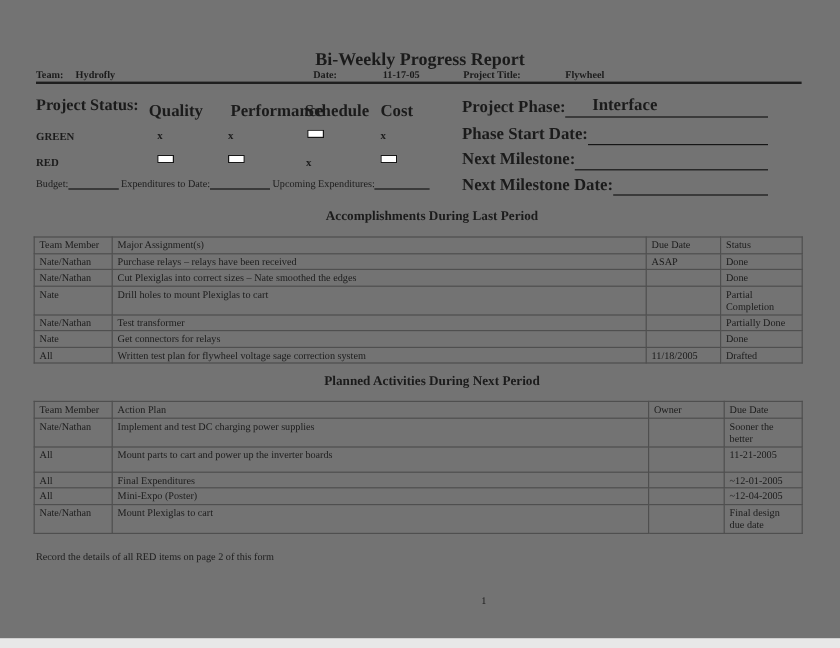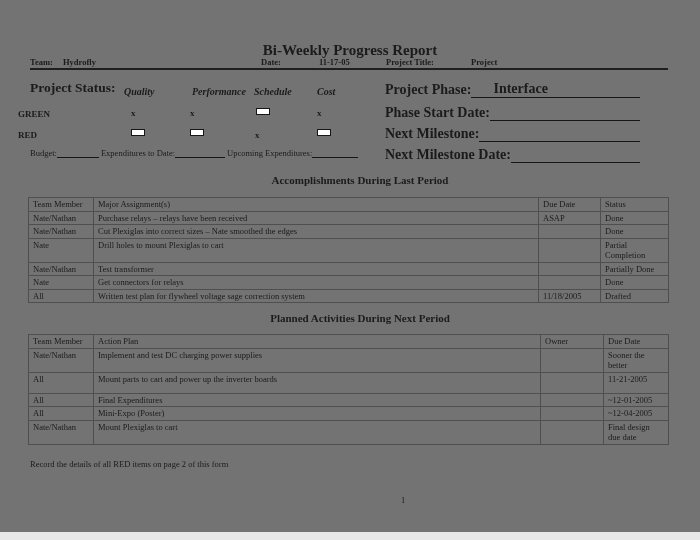--- a/index.html
+++ b/index.html
@@ -16,22 +16,22 @@
   .title {
     position:absolute; left:0; top:42px; width:100%;
     text-align:center; font-size:15px; font-weight:bold;
   }
   .header-row {
     position:absolute; left:30px; top:56px; width:638px; height:14px;
     border-bottom:2px solid #1f1f1f; font-size:8.5px; font-weight:bold;
   }
   .header-row span { position:absolute; bottom:1px; white-space:nowrap; }
   .ps-title { left:30px; top:80px; font-size:13.5px; font-weight:bold; }
-  .ps-col { top:86px; font-size:10px; font-weight:bold;font-style:italic; }
-  .ps-rowlabel { font-size:9px; font-weight:bold; left:18px; }
+  .ps-col { top:86px; font-size:14px; font-weight:bold; }
+  .ps-rowlabel { font-size:9px; font-weight:bold; left:30px; }
   .xmark { font-size:9px; font-weight:bold; font-family:"Liberation Serif",serif; }
   .checkbox {
     display:inline-block; width:7px; height:7px;
     border:1.6px solid #161616; background:#fff;
   }
   .markcell { position:absolute; width:14px; text-align:left; }
   .field-row {
     position:absolute; left:385px; width:255px;
     display:flex; align-items:flex-end;
     font-size:14px; font-weight:bold; white-space:nowrap;
@@ -71,21 +71,21 @@
 <div class="page">
 
   <div class="title">Bi-Weekly Progress Report</div>
 
   <div class="header-row">
     <span style="left:0">Team:</span>
     <span style="left:33px">Hydrofly</span>
     <span style="left:231px">Date:</span>
     <span style="left:289px">11-17-05</span>
     <span style="left:356px">Project Title:</span>
-    <span style="left:441px">Project</span>
+    <span style="left:441px">Flywheel</span>
   </div>
 
   <div class="abs ps-title">Project Status:</div>
   <div class="abs ps-col" style="left:124px">Quality</div>
   <div class="abs ps-col" style="left:192px">Performance</div>
   <div class="abs ps-col" style="left:254px">Schedule</div>
   <div class="abs ps-col" style="left:317px">Cost</div>
 
   <div class="abs ps-rowlabel" style="top:109px">GREEN</div>
   <span class="abs markcell xmark" style="left:131px;top:108px">x</span>

